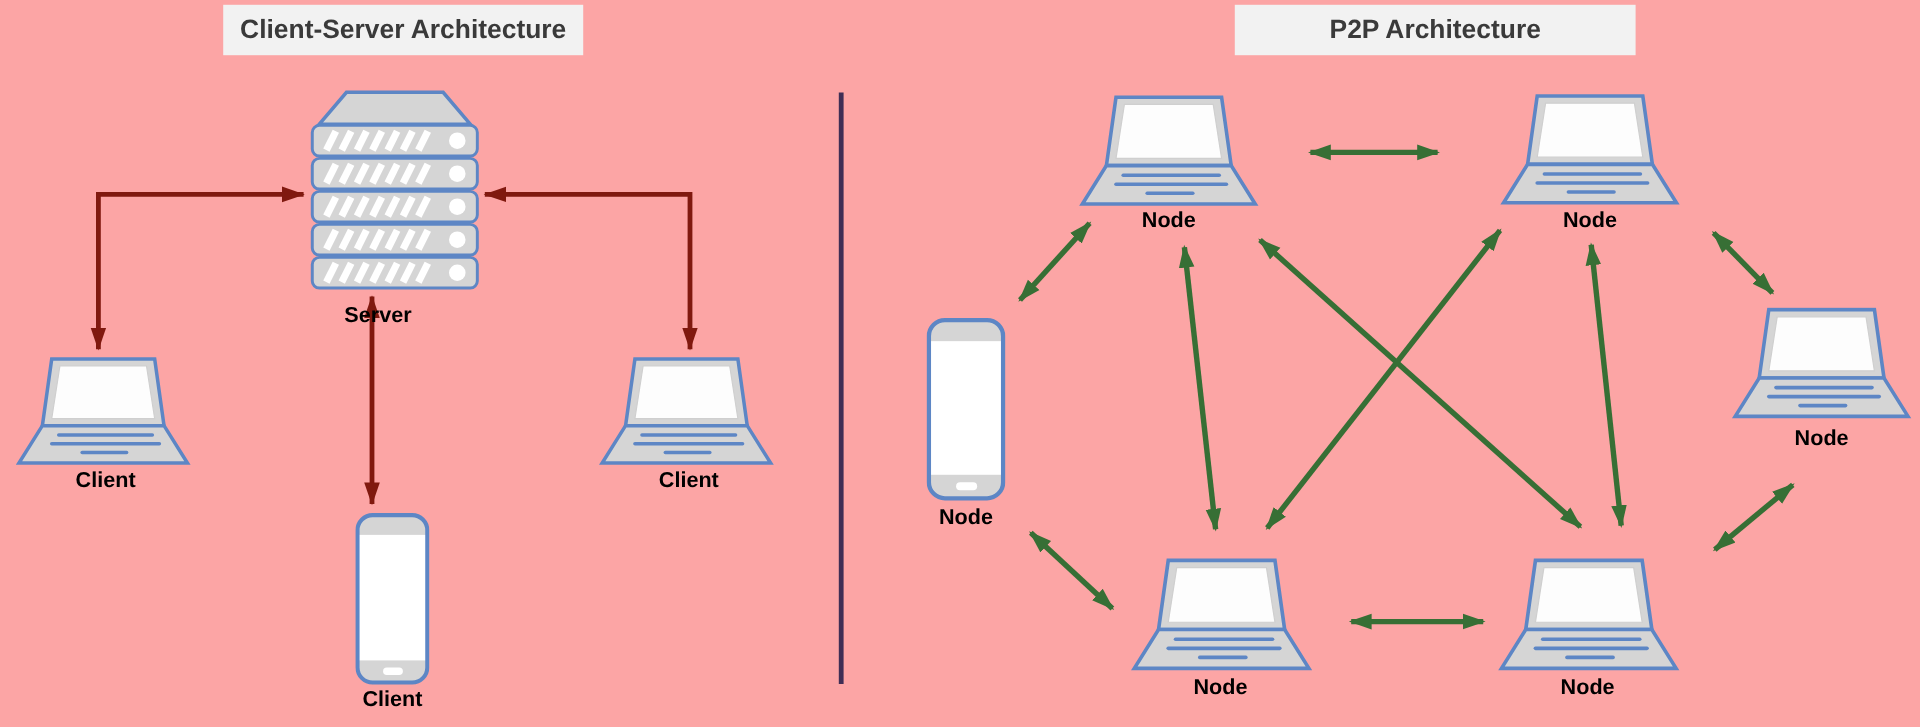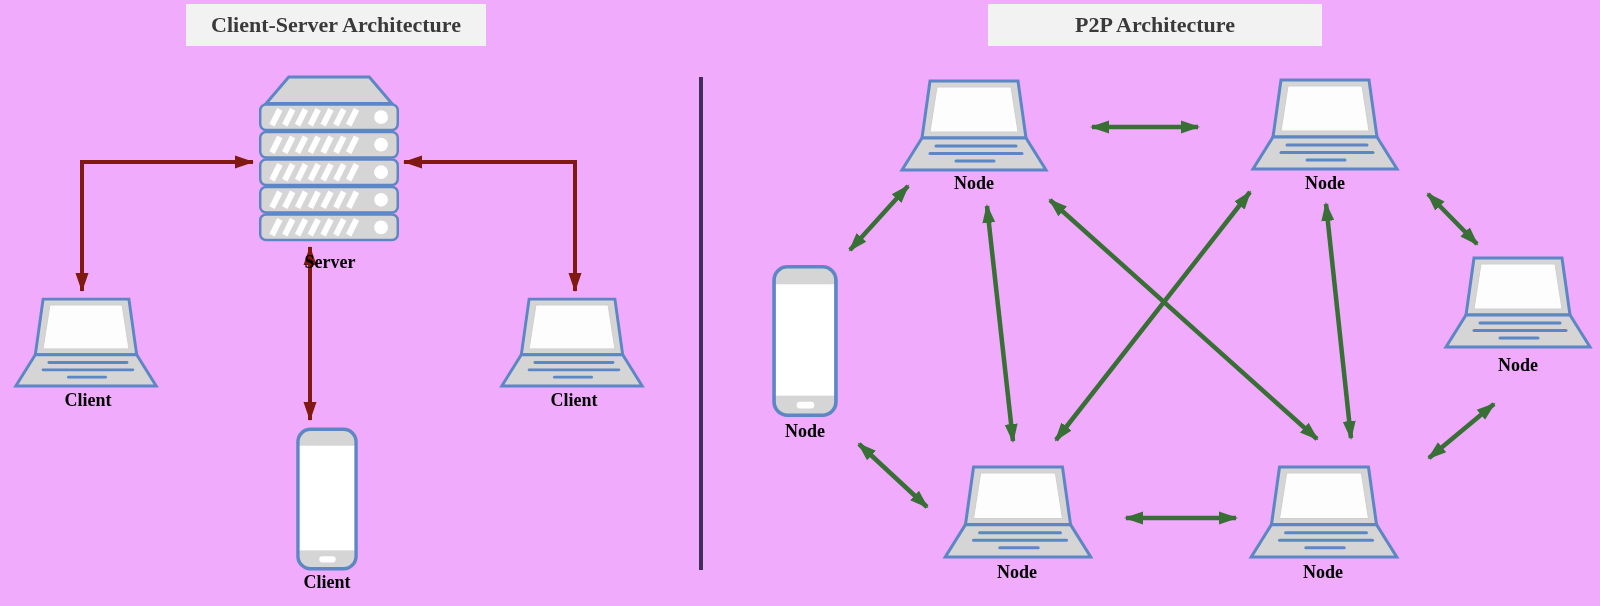--- a/index.html
+++ b/index.html
@@ -8,31 +8,31 @@
     --screen-fill:#fdfdfd;
     --red-arrow:#80190f;
     --green-arrow:#376f35;
     --divider:#3f2e55;
     --title-bg:#f2f2f2;
     --title-text:#3a3a3a;
     --label-text:#000000;
   }
   html,body{margin:0;padding:0;background:#ffffff;}
   #canvas{
-    position:relative;width:1600px;height:606px;background:#f0abfc;overflow:hidden;
-    font-family:Liberation Serif, serif;
+    position:relative;width:1600px;height:606px;background:#fca5a5;overflow:hidden;
+    font-family:Liberation Sans, sans-serif;
   }
   #diagram-svg{position:absolute;left:0;top:0;}
   .panel-title{
     position:absolute;top:4px;height:42px;line-height:42px;
     background:var(--title-bg);color:var(--title-text);
     font-size:22px;font-weight:bold;text-align:center;
   }
   #left-title{left:186px;width:300px;}
-  #right-title{left:988px;width:334px;}
+  #right-title{left:1029px;width:334px;}
   .lbl{
     position:absolute;transform:translateX(-50%);
     color:var(--label-text);font-size:18px;font-weight:bold;white-space:nowrap;
   }
   
   .outline{stroke:var(--device-outline);}
   .dgray{fill:var(--device-fill);stroke:var(--device-outline);stroke-width:3;}
   .dscreen{fill:var(--screen-fill);stroke:#cfcfcf;stroke-width:1;}
   .bline{stroke:var(--device-outline);stroke-width:3;fill:none;stroke-linecap:round;}
   .slab{fill:var(--device-fill);stroke:var(--device-outline);stroke-width:2.5;}
@@ -181,21 +181,21 @@
     <use href="#sym-laptop" x="1245" y="78" width="160" height="96"></use>
     <use href="#sym-laptop" x="1438" y="256" width="160" height="96"></use>
     <use href="#sym-phone" x="772" y="264" width="66" height="154"></use>
     <use href="#sym-laptop" x="937" y="465" width="162" height="97"></use>
     <use href="#sym-laptop" x="1243" y="465" width="162" height="97"></use>
   </svg>
 
   <div class="panel-title" id="left-title">Client-Server Architecture</div>
   <div class="panel-title" id="right-title">P2P Architecture</div>
 
-  <div class="lbl" style="left:330px;top:252px;">Server</div>
+  <div class="lbl" style="left:315px;top:252px;">Server</div>
   <div class="lbl" style="left:88px;top:390px;">Client</div>
   <div class="lbl" style="left:574px;top:390px;">Client</div>
   <div class="lbl" style="left:327px;top:572px;">Client</div>
 
   <div class="lbl" style="left:974px;top:173px;">Node</div>
   <div class="lbl" style="left:1325px;top:173px;">Node</div>
   <div class="lbl" style="left:1518px;top:355px;">Node</div>
   <div class="lbl" style="left:805px;top:421px;">Node</div>
   <div class="lbl" style="left:1017px;top:562px;">Node</div>
   <div class="lbl" style="left:1323px;top:562px;">Node</div>

